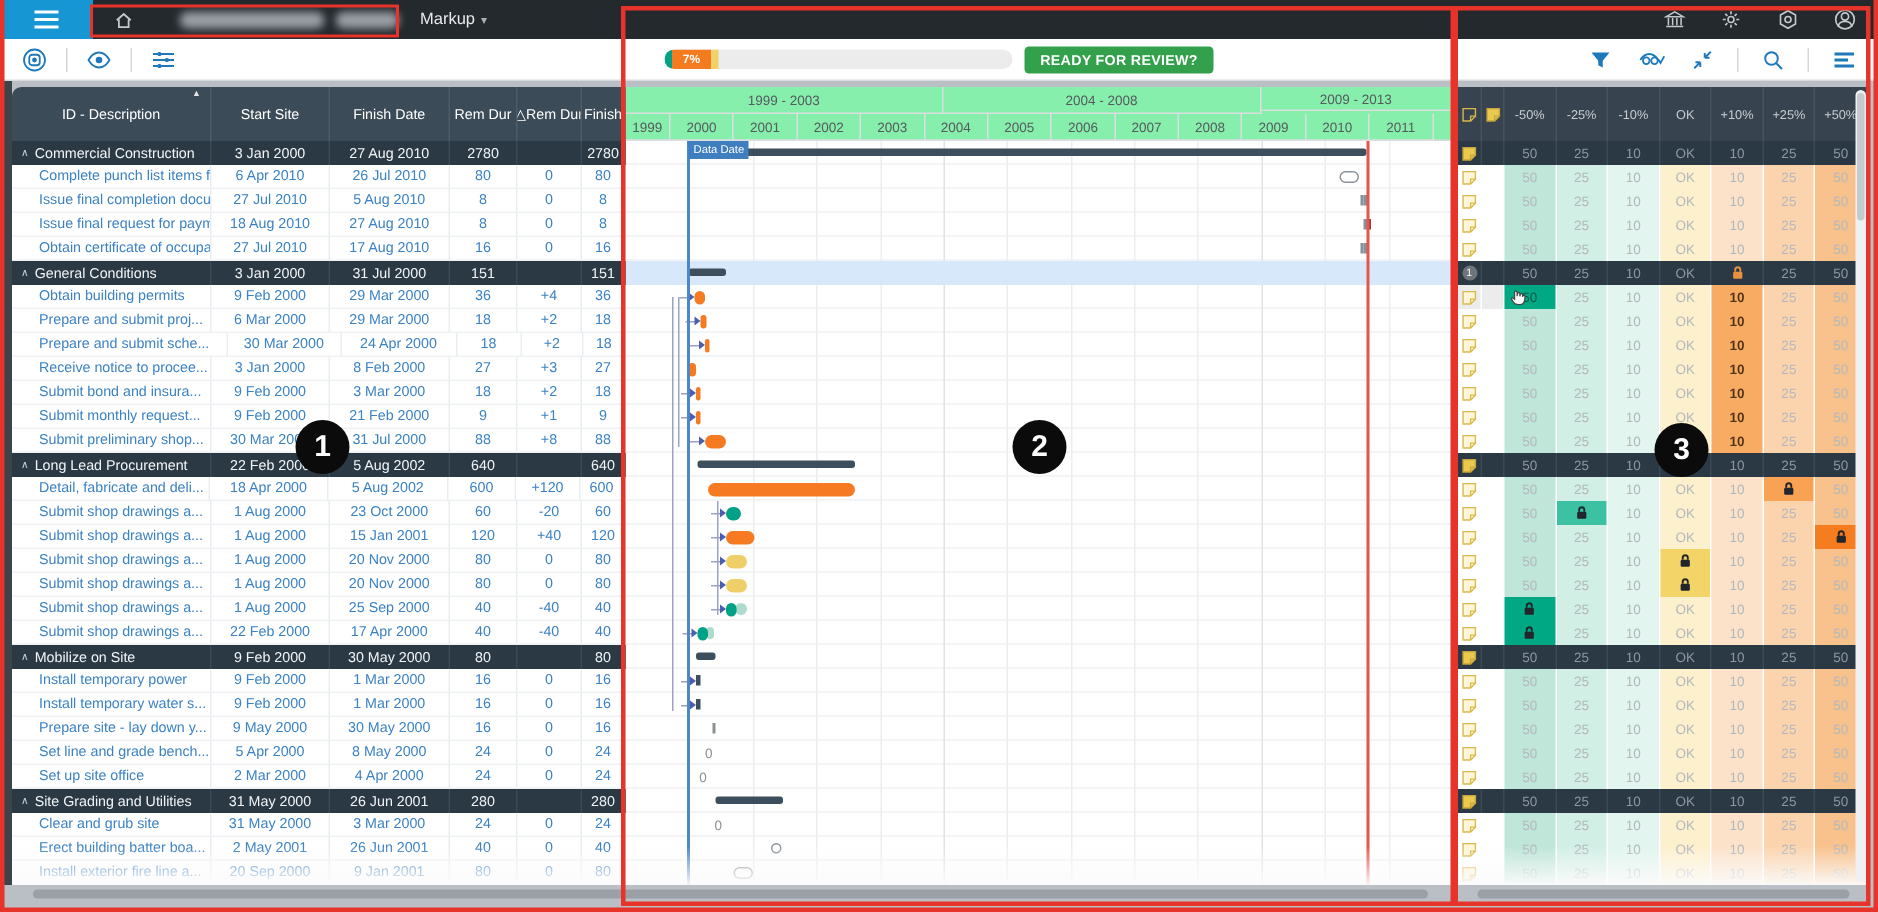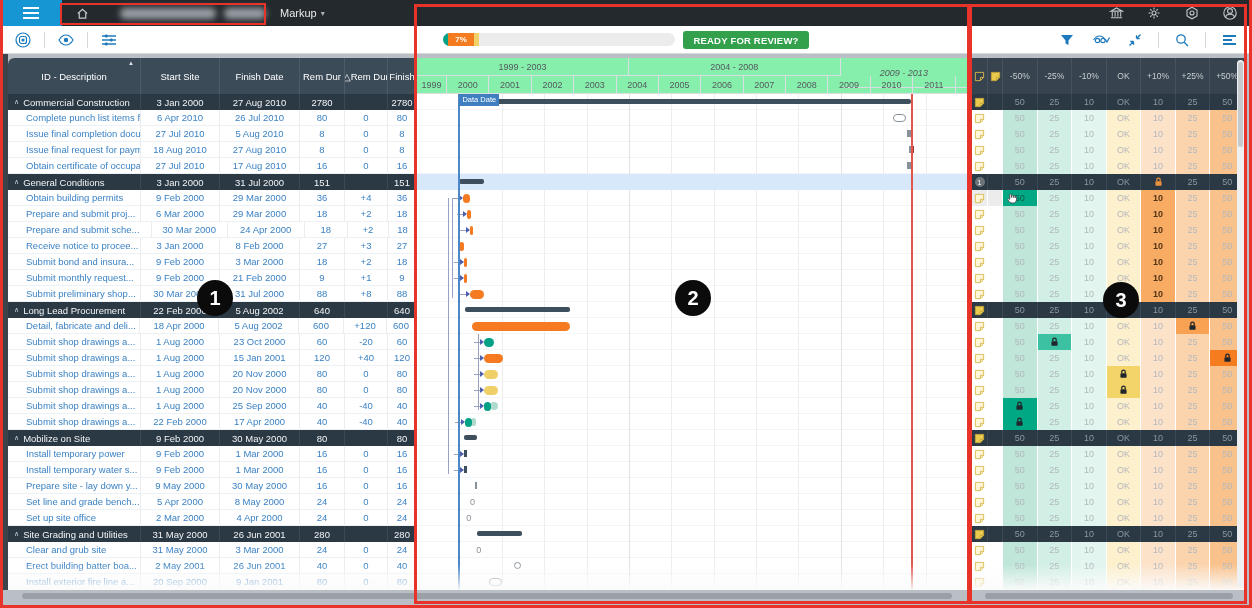--- a/index.html
+++ b/index.html
@@ -479,21 +479,21 @@
         </div>
       </div>
     <div class="fade"></div>
   </div>
 
   <div class="gantt">
     <div class="g-head" id="ghead">
         <div class="g-grow" style="top: 0px;">
           <div class="g-cell" style="width: 211.9px; height: 18px;">1999 - 2003</div>
           <div class="g-cell" style="width: 211.9px; height: 18px;">2004 - 2008</div>
-          <div class="g-cell" style="width: 127.2px; height: 30px; font-style: italic;">2009 - 2013</div>
+          <div class="g-cell" style="width: 127.2px; height: 16px;">2009 - 2013</div>
         </div>
         <div class="g-grow" style="top: 18px;">
           <div class="g-cell" style="width: 30px; height: 18px;">1999</div>
           <div class="g-cell" style="width: 42.38px; height: 18px;">2000</div>
           <div class="g-cell" style="width: 42.38px; height: 18px;">2001</div>
           <div class="g-cell" style="width: 42.38px; height: 18px;">2002</div>
           <div class="g-cell" style="width: 42.38px; height: 18px;">2003</div>
           <div class="g-cell" style="width: 42.38px; height: 18px;">2004</div>
           <div class="g-cell" style="width: 42.38px; height: 18px;">2005</div>
           <div class="g-cell" style="width: 42.38px; height: 18px;">2006</div>

